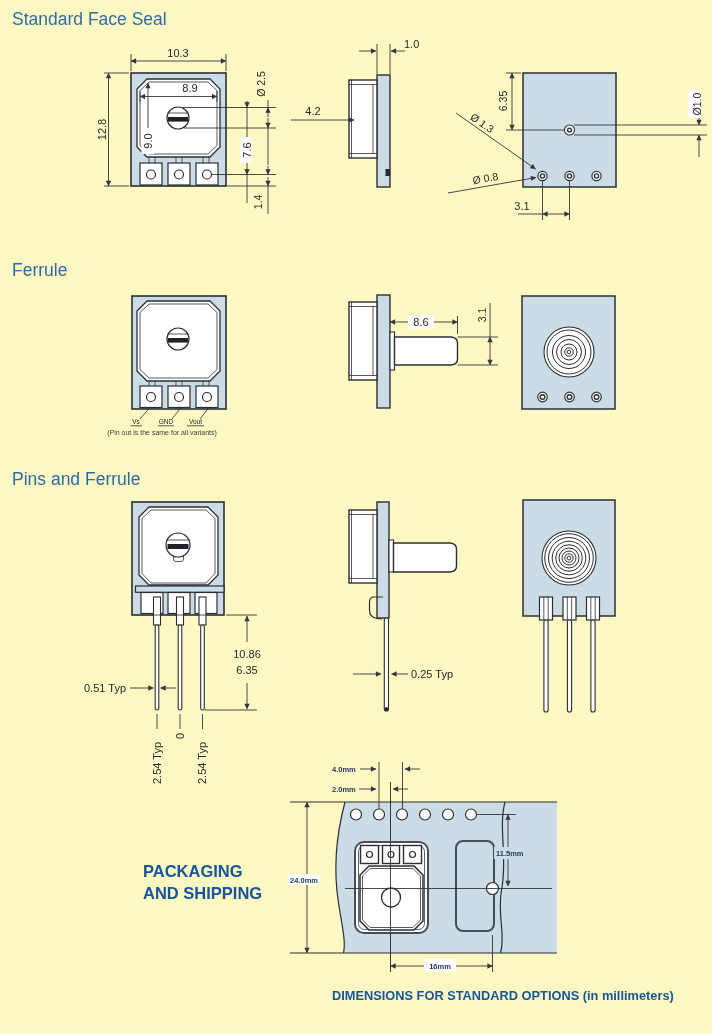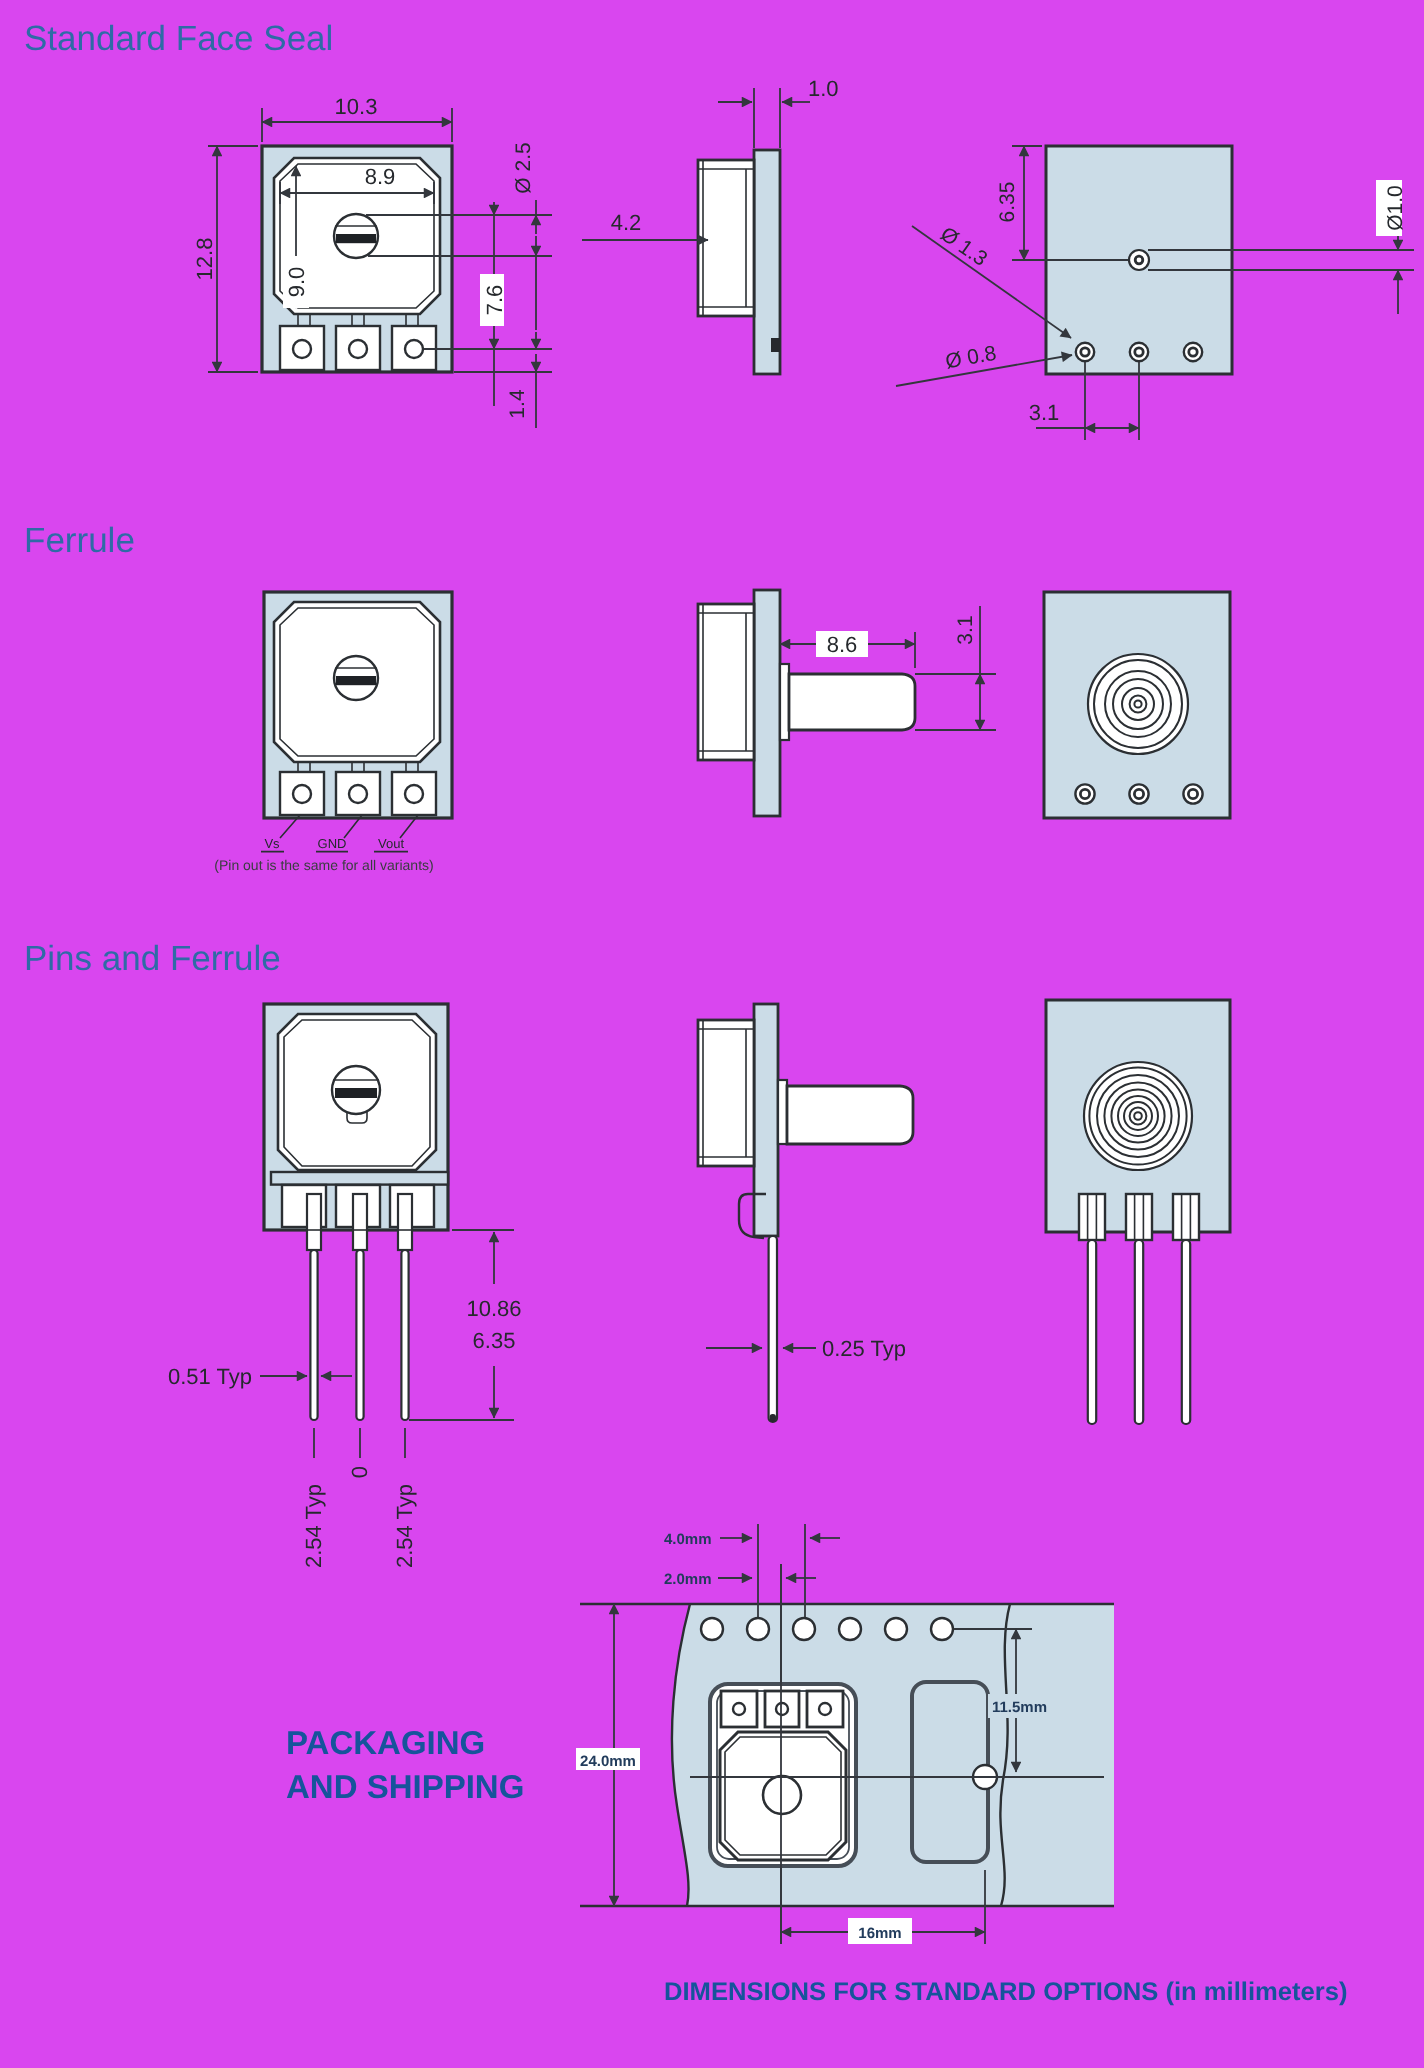--- a/index.html
+++ b/index.html
@@ -1,16 +1,16 @@
 <!DOCTYPE html>
 <html><head>
 <meta charset="utf-8">
 <style>
   html,body{margin:0;padding:0;background:#ffffff;}
-  .stage{position:relative;width:712px;height:1034px;background:#d946ef;overflow:hidden;}
+  .stage{position:relative;width:712px;height:1034px;background:#fef9c3;overflow:hidden;}
   svg text{font-family:"Liberation Sans", sans-serif;fill:#26292d;}
   .h1{font-size:17.5px;fill:#2e6ba6;}
   .dim{font-size:11px;}
   .dims{font-size:10.5px;}
   .tiny{font-size:6.5px;}
   .cap{font-size:7px;fill:#3a3d40;}
   .mm{font-size:7.5px;font-weight:bold;fill:#223c5c;}
   .bigb{font-size:16.5px;font-weight:bold;fill:#16549b;}
   .foot{font-size:12.8px;font-weight:bold;fill:#16549b;}
   .fillb{fill:#cbdce7;}

